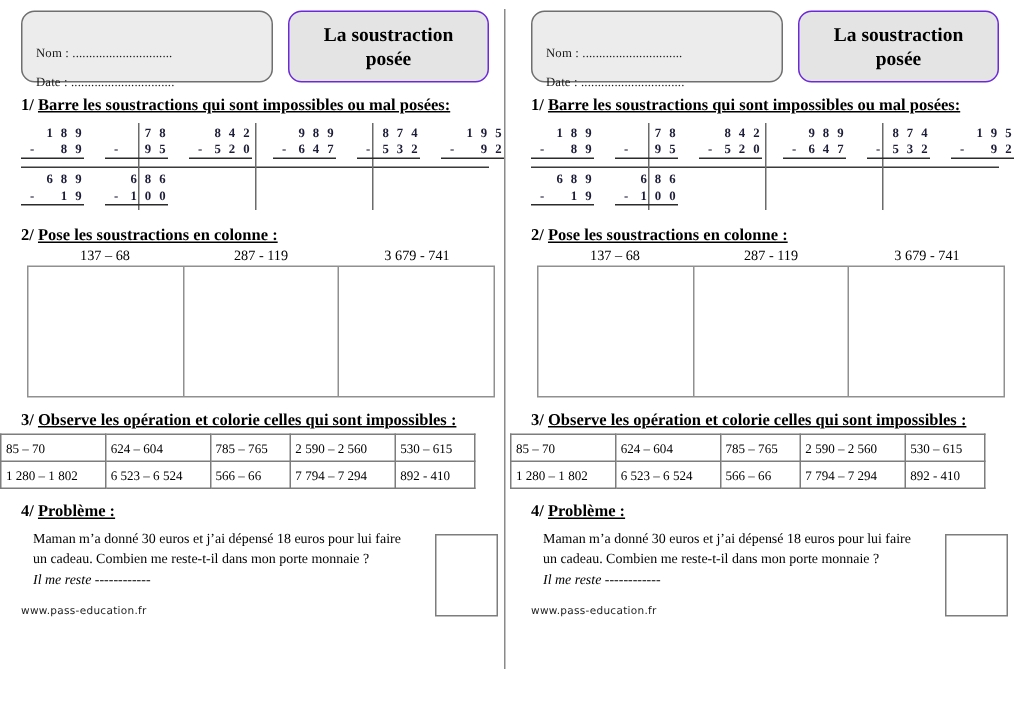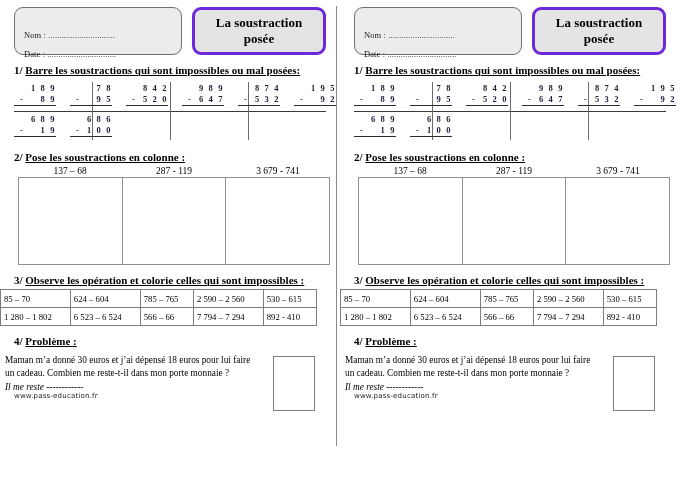--- a/index.html
+++ b/index.html
@@ -56,21 +56,21 @@
   .namebox .line {
     font-size: 8.5px;
     letter-spacing: .1px;
     margin-bottom: 9px;
     white-space: nowrap;
     color: #1a1a1a;
   }
   .titlebox {
     width: 134px;
     height: 48px;
-    border: 3px solid #6d28d9;
+    border: 1px solid #6d28d9;
     border-radius: 9px;
     background: #e4e4e4;
     box-sizing: border-box;
     display: flex;
     flex-direction: column;
     align-items: center;
     justify-content: center;
     font-weight: bold;
     font-size: 13px;
     line-height: 1.25;
@@ -177,21 +177,21 @@
   .ex3-table td {
     border: 1px solid #7d7d7d;
     height: 15px;
     padding: 1px 3px;
     white-space: nowrap;
   }
 
   
   .ex4-body {
     position: relative;
-    margin-left: 5px;
+    margin-left: 22px;
     width: 318px;
     margin-top: 7px;
   }
   .prob-text {
     width: 252px;
     font-size: 9.3px;
     line-height: 1.45;
   }
   .prob-answer {
     font-size: 9.3px;
@@ -203,20 +203,21 @@
     right: 8px;
     top: 2px;
     width: 42px;
     height: 55px;
     border: 1px solid #7d7d7d;
     box-sizing: border-box;
     background: #fff;
   }
   .footer {
     margin-left: 14px;
+    margin-top: 11px;
     font-family: "DejaVu Sans", sans-serif;
     font-size: 7px;
     letter-spacing: .2px;
     color: #1a1a1a;
   }
 </style>
 </head>
 <body>
 
 <div class="page">

